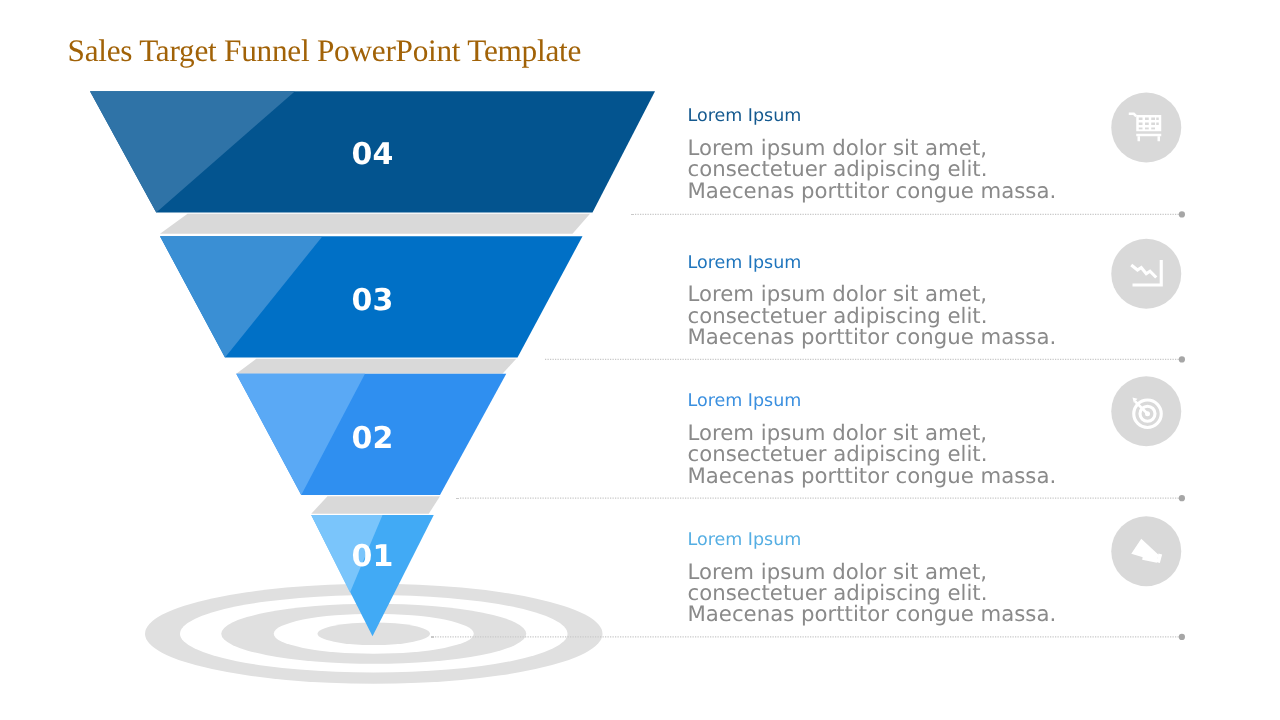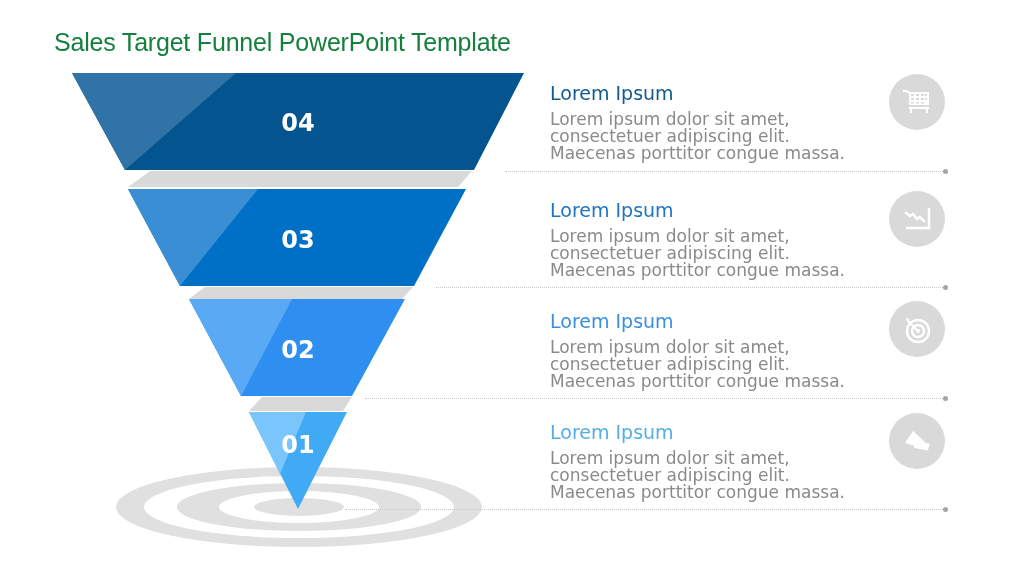--- a/index.html
+++ b/index.html
@@ -1,21 +1,21 @@
 <!DOCTYPE html>
 <html><head>
   <meta charset="utf-8">
   <style>
     html, body { margin: 0; padding: 0; }
     body { width: 1024px; height: 576px; background: #ffffff; position: relative; overflow: hidden; font-family: "Liberation Sans", sans-serif; }
-    .title { position: absolute; left: 54px; top: 28px; font-size: 25px; color: #15803d; letter-spacing: -0.2px; }
+    .title { position: absolute; left: 54px; top: 28px; font-size: 25px; color: #a16207; letter-spacing: -0.2px; font-family: Liberation Serif, serif; }
     svg.funnel { position: absolute; left: 0; top: 0; }
     .seg-num { font-family: "DejaVu Sans", sans-serif; font-weight: bold; font-size: 24px; fill: #ffffff; }
     .item { position: absolute; left: 550px; width: 320px; }
-    .item-title { font-family: "DejaVu Sans", sans-serif; font-size: 19px; line-height: 24px; }
+    .item-title { font-family: "DejaVu Sans", sans-serif; font-size: 14px; line-height: 24px; }
     .item-desc { margin-top: 6px; font-family: "DejaVu Sans", sans-serif; font-size: 17px; line-height: 17px; color: #8a8a8a; }
     .icon-circle { position: absolute; width: 56px; height: 56px; border-radius: 50%; background: #d9d9d9; display: flex; align-items: center; justify-content: center; }
     .icon-circle svg { display: block; }
     .divider { position: absolute; height: 0; border-top: 1px dotted #c8c8c8; }
     .divider-dot { position: absolute; width: 5px; height: 5px; border-radius: 50%; background: #a6a6a6; }
   </style>
 </head>
 <body>
 
 <div class="title">Sales Target Funnel PowerPoint Template</div>

